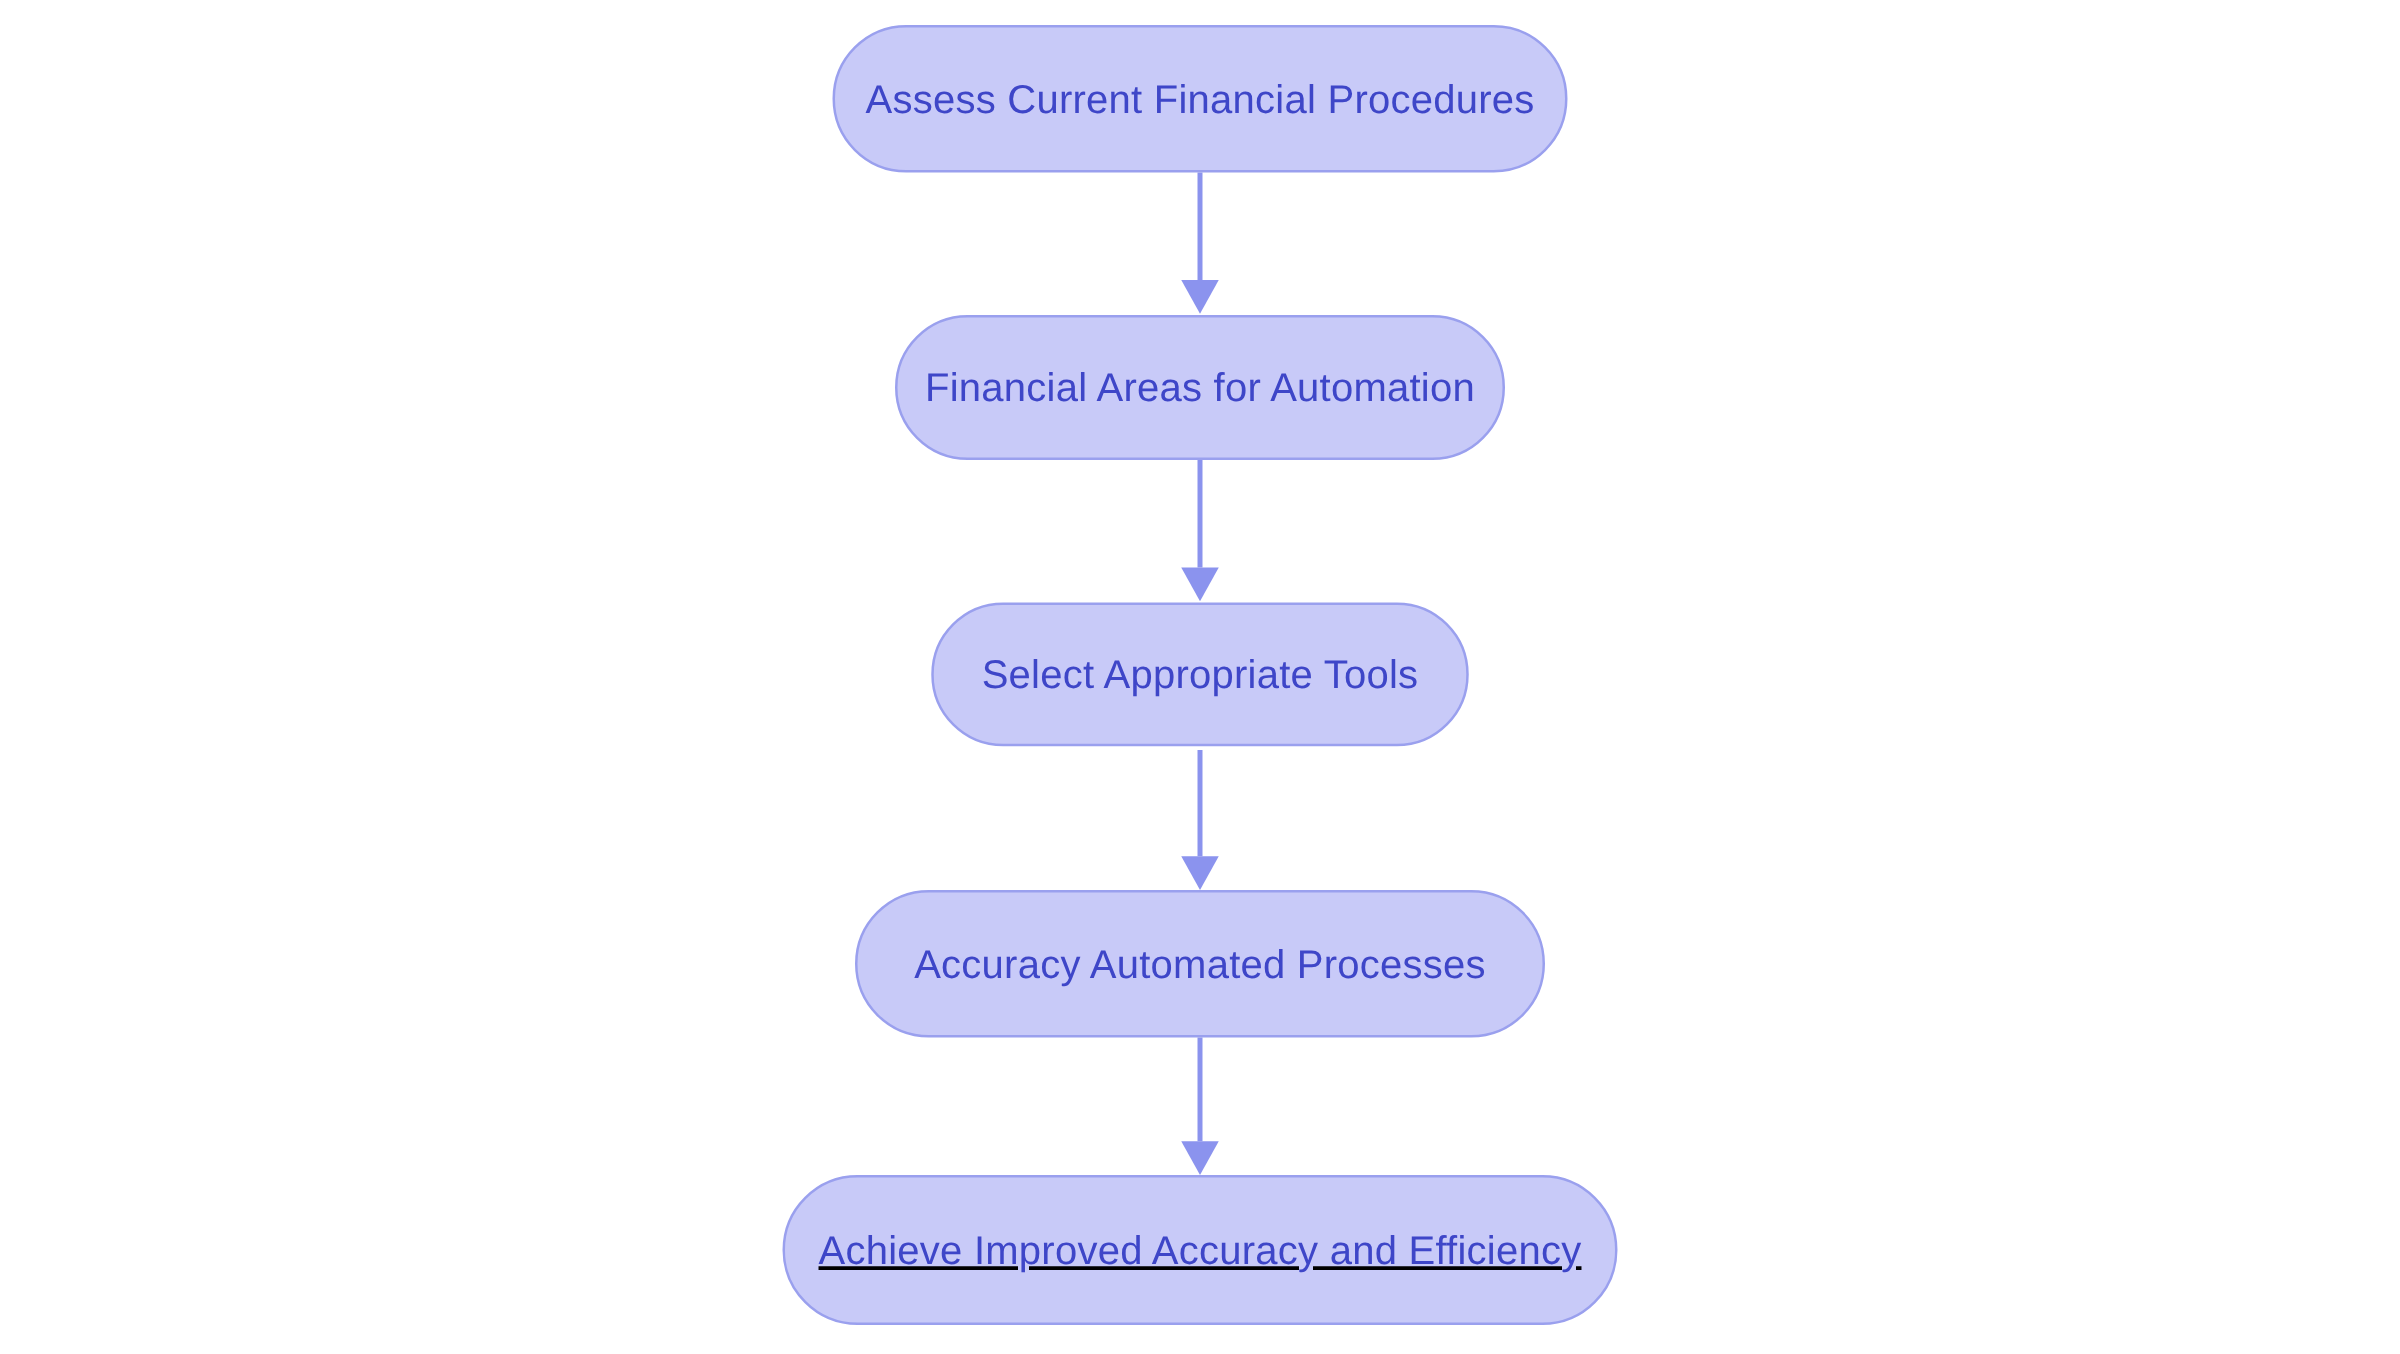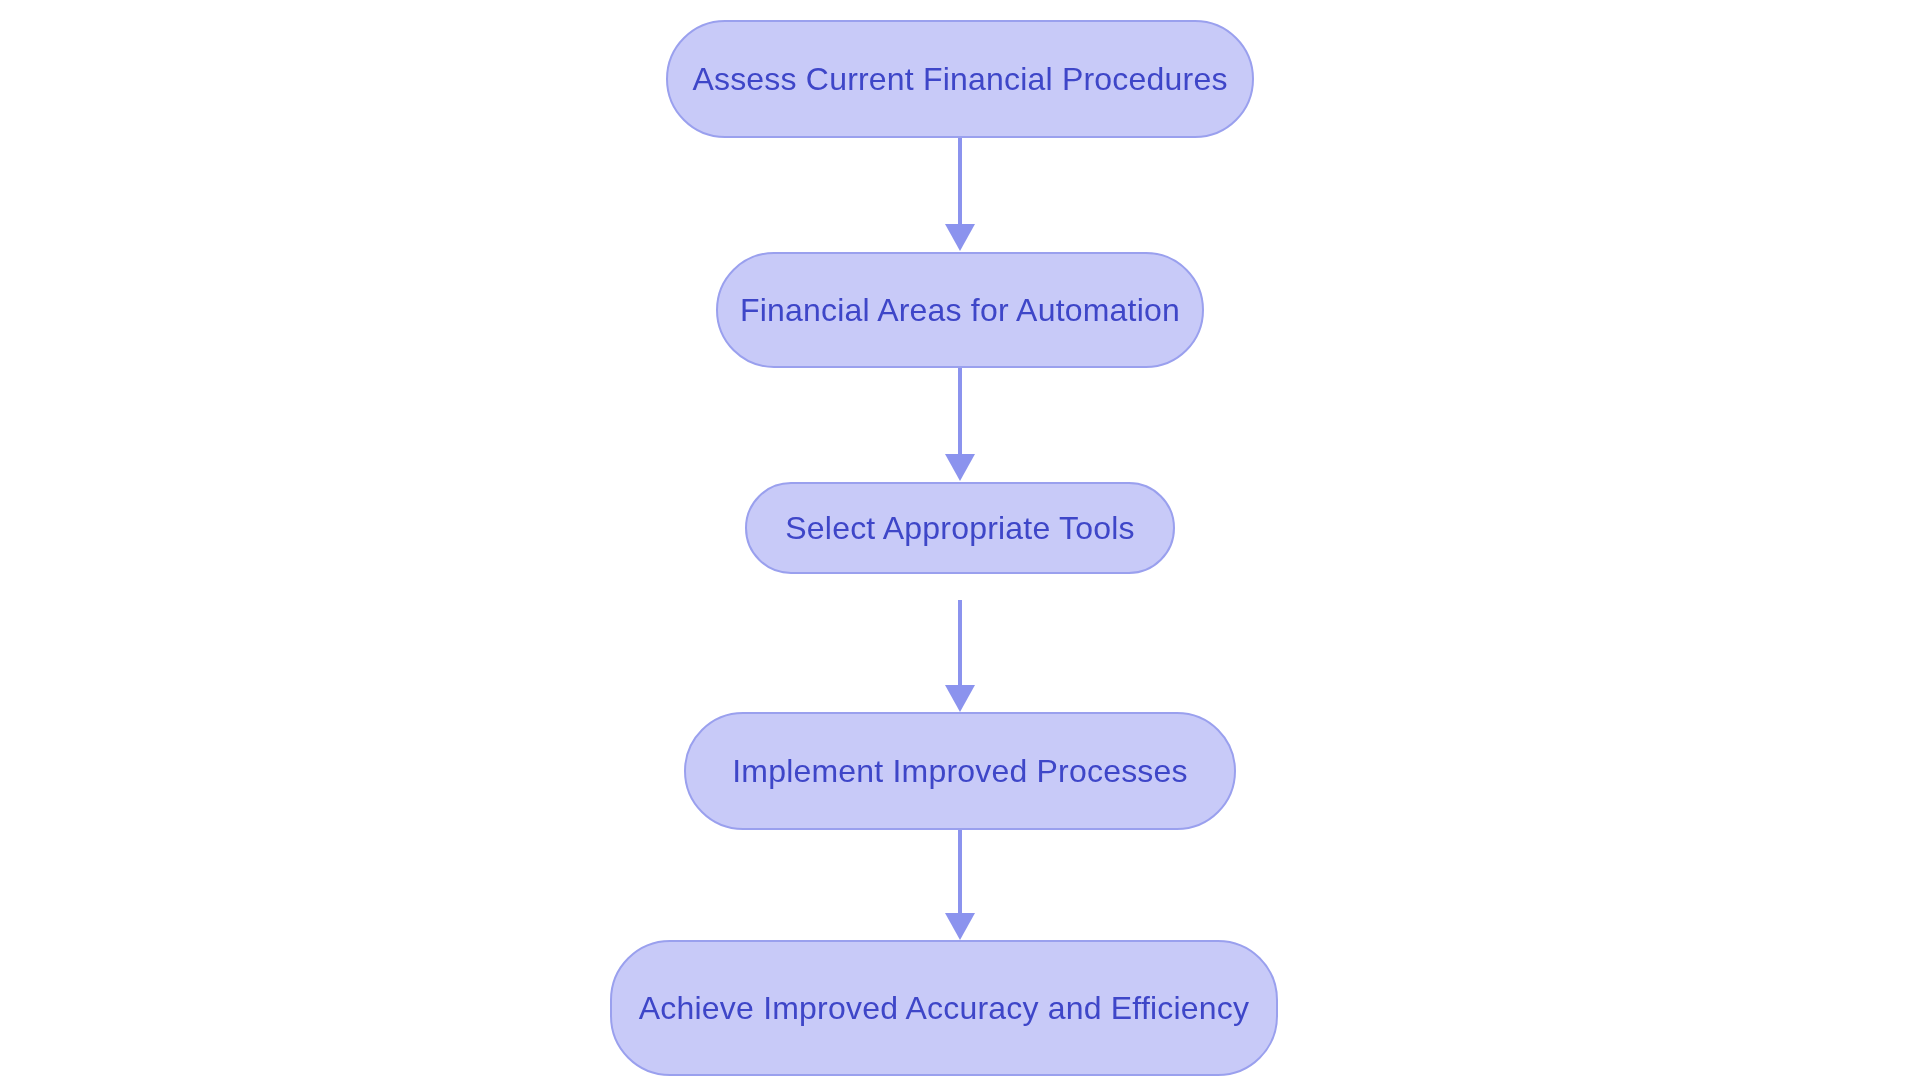--- a/index.html
+++ b/index.html
@@ -69,35 +69,35 @@
 
   <div class="node" style="left:716px; top:252px; width:488px; height:116px;">
     <span class="node-label">Financial Areas for Automation</span>
   </div>
 
   <div class="arrow" style="left:945px; top:368px; height:113px;">
     <div class="arrow-shaft"></div>
     <div class="arrow-head"></div>
   </div>
 
-  <div class="node" style="left:745px; top:482px; width:430px; height:92px;">
+  <div class="node" style="left:745px; top:482px; width:430px; height:115px;">
     <span class="node-label">Select Appropriate Tools</span>
   </div>
 
   <div class="arrow" style="left:945px; top:600px; height:112px;">
     <div class="arrow-shaft"></div>
     <div class="arrow-head"></div>
   </div>
 
   <div class="node" style="left:684px; top:712px; width:552px; height:118px;">
-    <span class="node-label">Implement Improved Processes</span>
+    <span class="node-label">Accuracy Automated Processes</span>
   </div>
 
   <div class="arrow" style="left:945px; top:830px; height:110px;">
     <div class="arrow-shaft"></div>
     <div class="arrow-head"></div>
   </div>
 
-  <div class="node" style="left:610px; top:940px; width:668px; height:136px;">
+  <div class="node" style="left:626px; top:940px; width:668px; height:120px;text-decoration:underline;">
     <span class="node-label">Achieve Improved Accuracy and Efficiency</span>
   </div>
 
 </div>
 
 </body></html>

